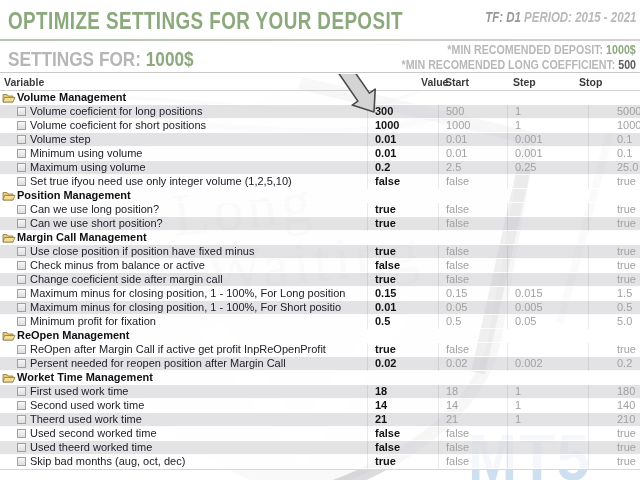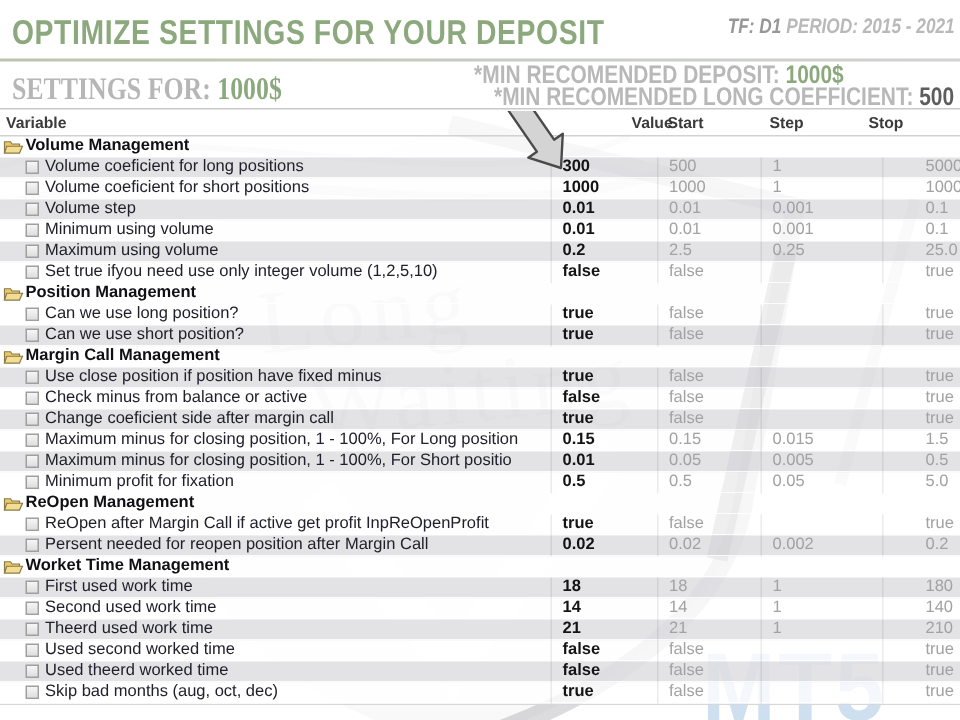--- a/index.html
+++ b/index.html
@@ -9,23 +9,23 @@
 
   
   .hdr { position:absolute; left:0; top:0; width:640px; height:74px; background:#fff; z-index:6; }
   .cond { display:inline-block; transform:scaleX(.82); transform-origin:left center; white-space:nowrap; }
   .cond-r { display:inline-block; transform:scaleX(.82); transform-origin:right center; white-space:nowrap; }
   .title { position:absolute; left:8px; top:8px; font-size:23px; font-weight:bold;
            letter-spacing:.5px; color:#8ca97d; }
   .tfline { position:absolute; right:4px; top:9px; font-size:14px; font-weight:bold; text-align:center;font-style:italic; }
   .tf-main { color:#979797; } .tf-period { color:#b9b9b9; }
   .sep1 { position:absolute; left:0; top:39px; width:640px; height:2px; background:linear-gradient(90deg,#b9c6ae,#d2d2d2); }
-  .sfline { position:absolute; left:8px; top:47px; font-size:21px; font-weight:bold;font-family:Liberation Serif, serif; }
+  .sfline { position:absolute; left:8px; top:47px; font-size:21px; font-weight:bold; }
   .sf-label { color:#b6b6b6; } .sf-value { color:#8ca97d; }
-  .minblock { position:absolute; right:4px; top:42px; font-size:17px;
+  .minblock { position:absolute; right:4px; top:42px; text-align:right; font-size:13px;
               font-weight:bold; line-height:15px; }
   .min-label { color:#b8b8b8; } .min-green { color:#8ca97d; } .min-dark { color:#5d5d5d; }
   .sep2 { position:absolute; left:0; top:72px; width:640px; height:1px; background:#c9c9c9; }
 
   
   .table { position:absolute; left:0; top:73px; width:640px; height:407px; background:#fff; }
   .wm { position:absolute; inset:0; z-index:0; pointer-events:none; }
   .wm-text { position:absolute; left:175px; top:100px; z-index:0; transform:rotate(-6deg);
              font-family:"Liberation Serif", serif; color:#8a8a8a; opacity:.16;
              font-size:60px; line-height:60px; letter-spacing:4px; pointer-events:none;}

